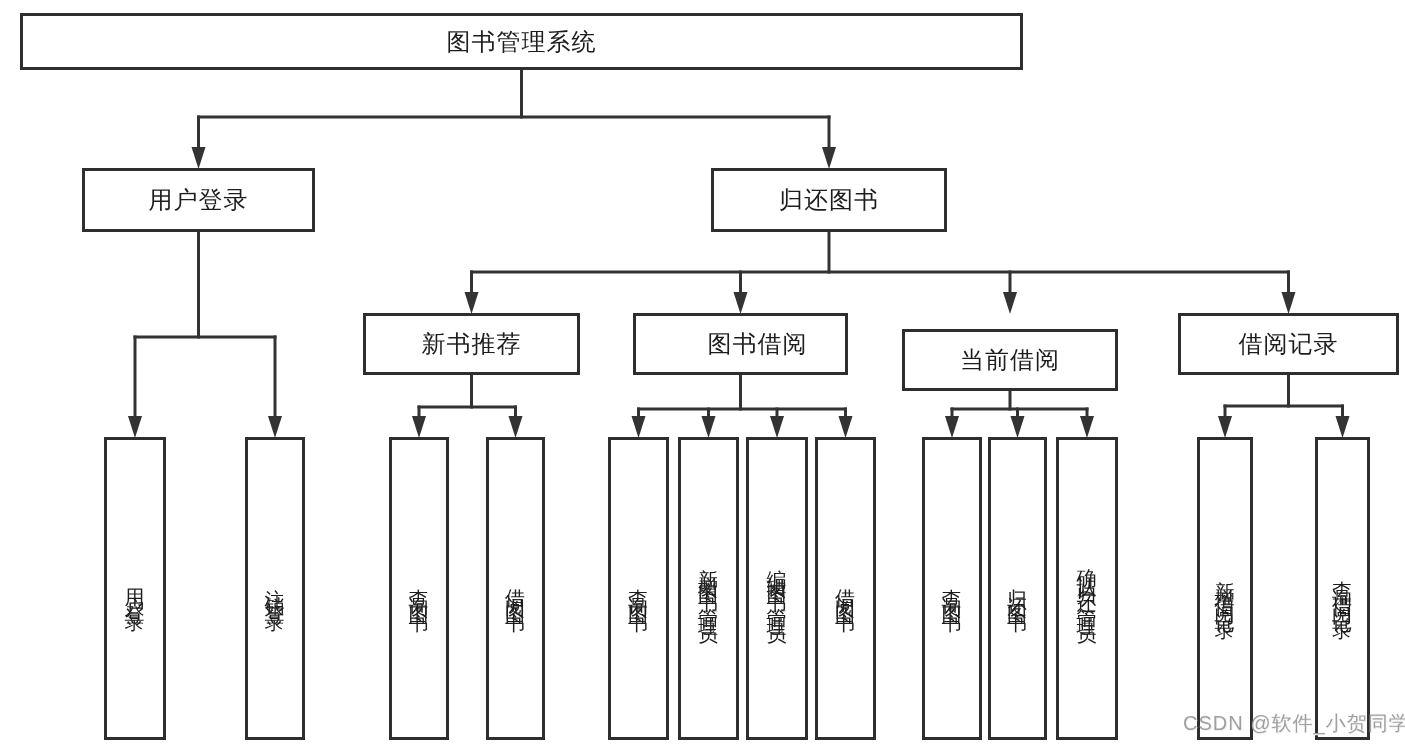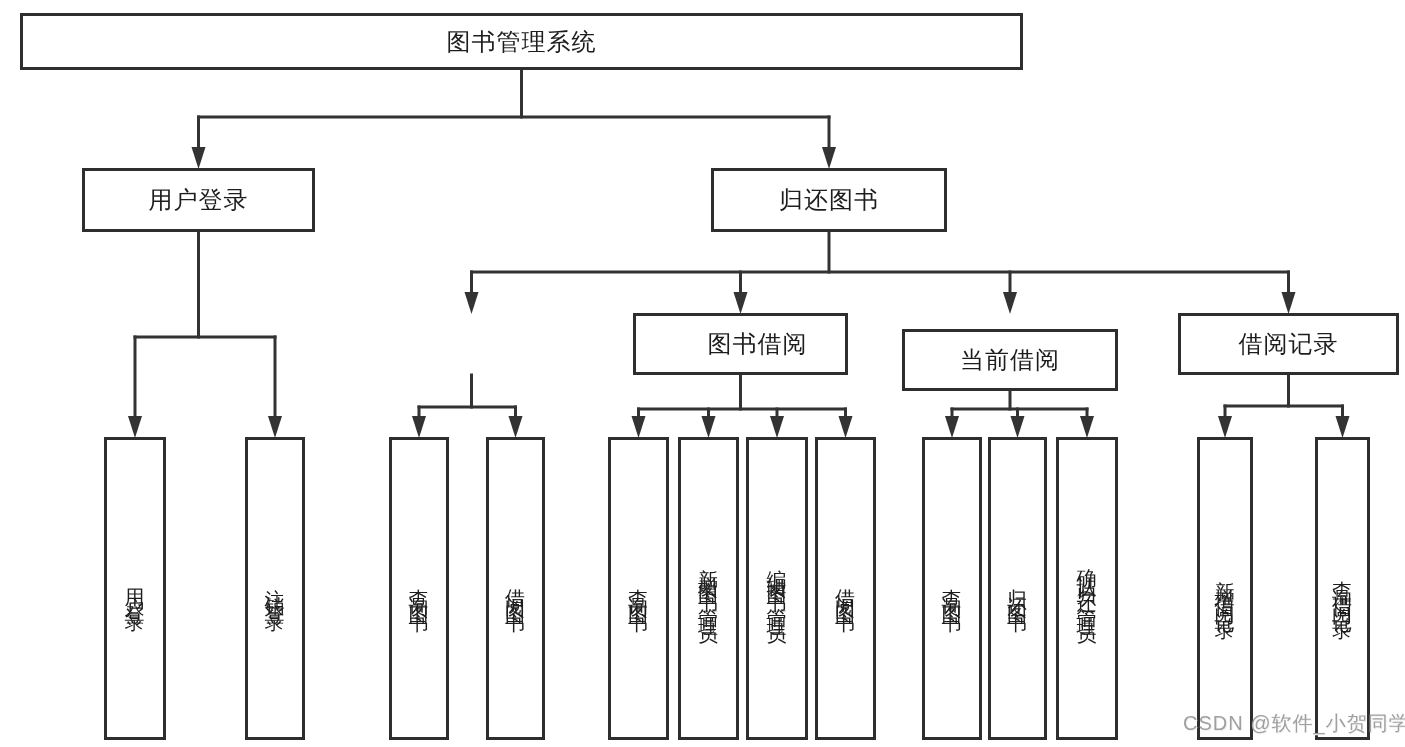--- a/index.html
+++ b/index.html
@@ -106,20 +106,23 @@
 
   <div class="node horiz" style="left: 20px; top: 13px; width: 1003px; height: 57px;">
       <span>图书管理系统</span>
     </div>
     <div class="node horiz" style="left: 82px; top: 168px; width: 233px; height: 64px;">
       <span>用户登录</span>
     </div>
     <div class="node horiz" style="left: 711px; top: 168px; width: 236px; height: 64px;">
       <span>归还图书</span>
     </div>
+    <div class="node horiz" style="left: 363px; top: 313px; width: 217px; height: 62px;">
+      <span>新书推荐</span>
+    </div>
     <div class="node horiz" style="left: 633px; top: 313px; width: 215px; height: 62px; padding-left: 34px;">
       <span>图书借阅</span>
     </div>
     <div class="node horiz" style="left: 902px; top: 329px; width: 216px; height: 62px;">
       <span>当前借阅</span>
     </div>
     <div class="node horiz" style="left: 1178px; top: 313px; width: 221px; height: 62px;">
       <span>借阅记录</span>
     </div>
     <div class="node vert" style="left: 104px; top: 437px; width: 62px; height: 303px;">

